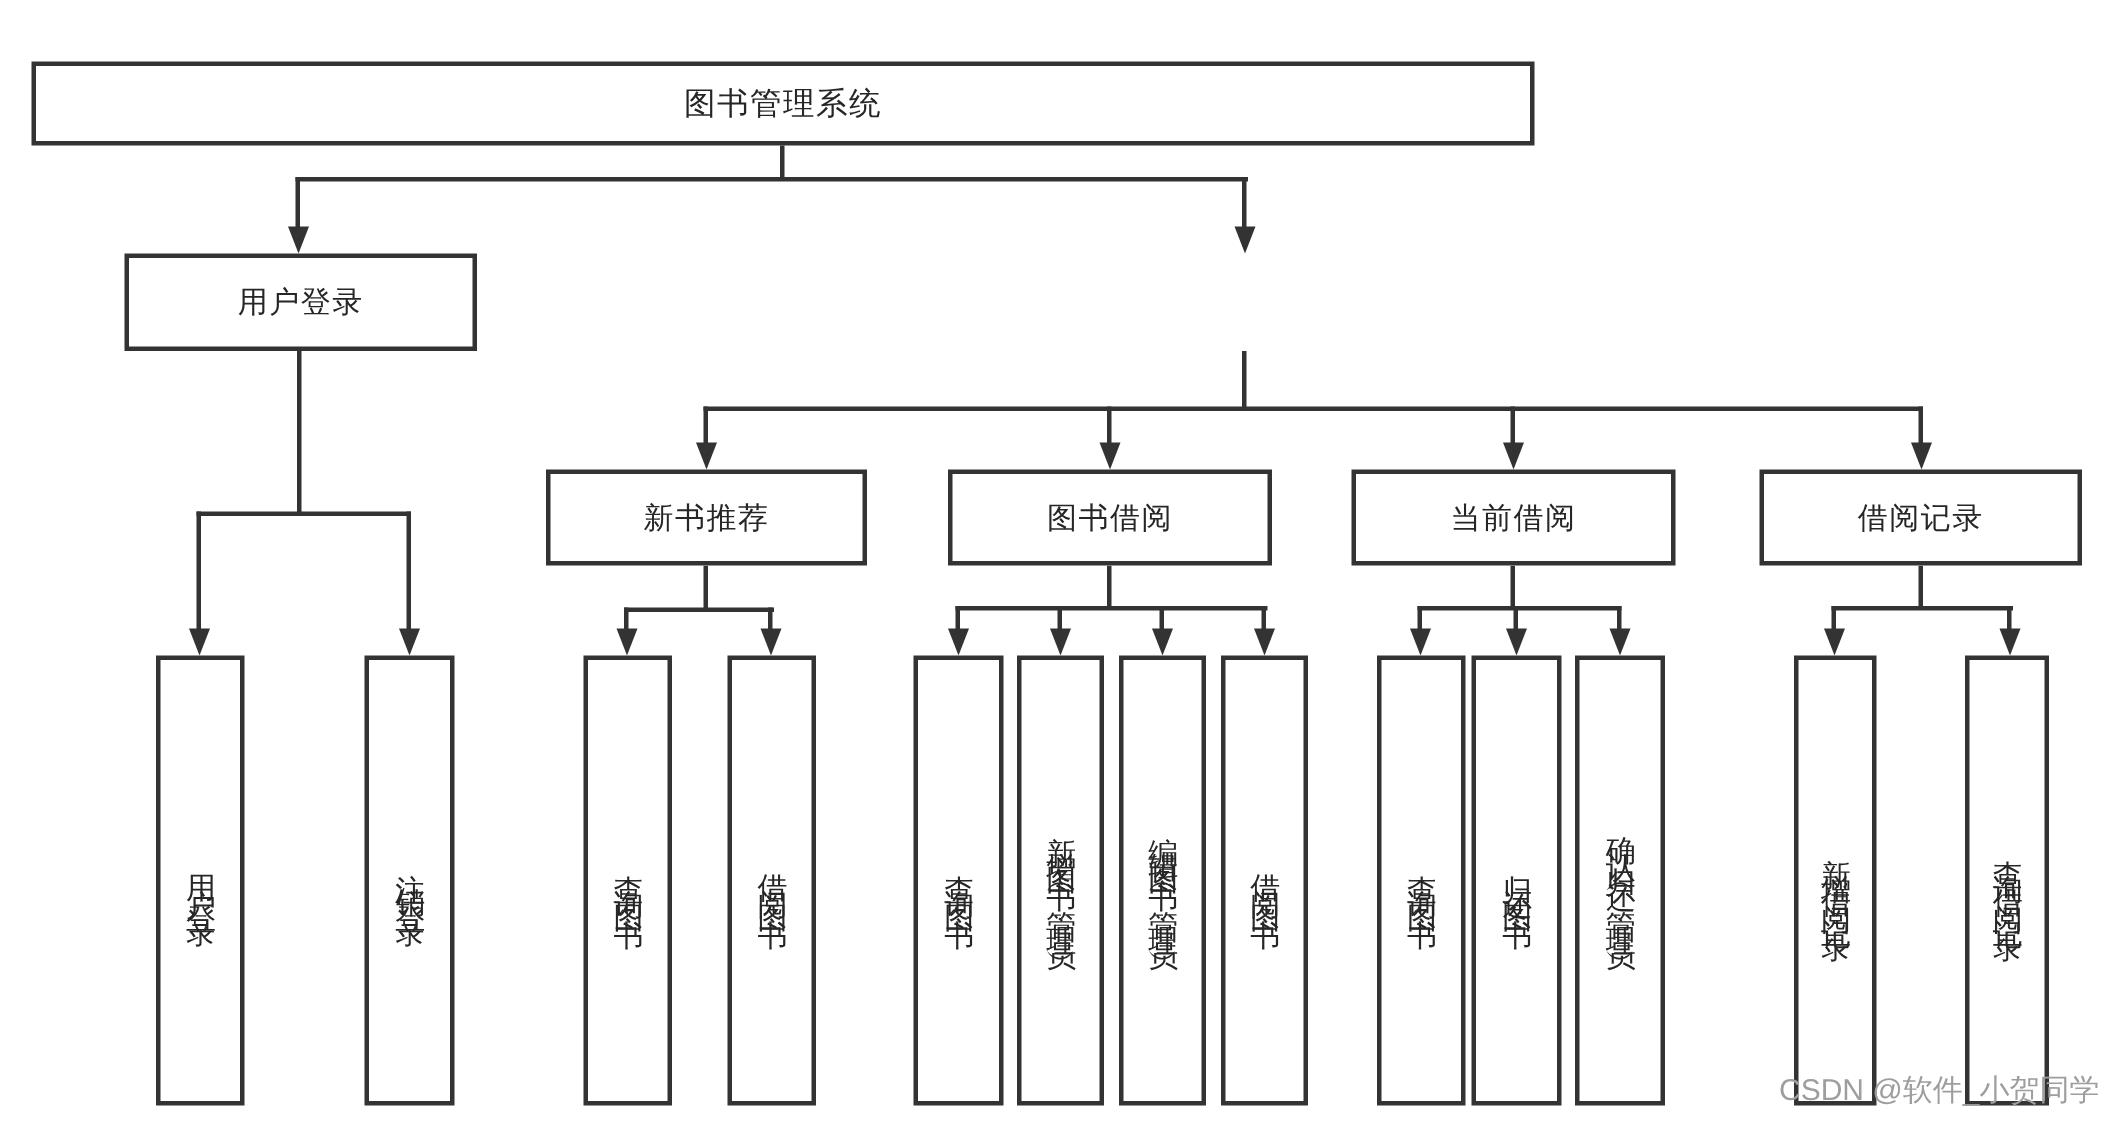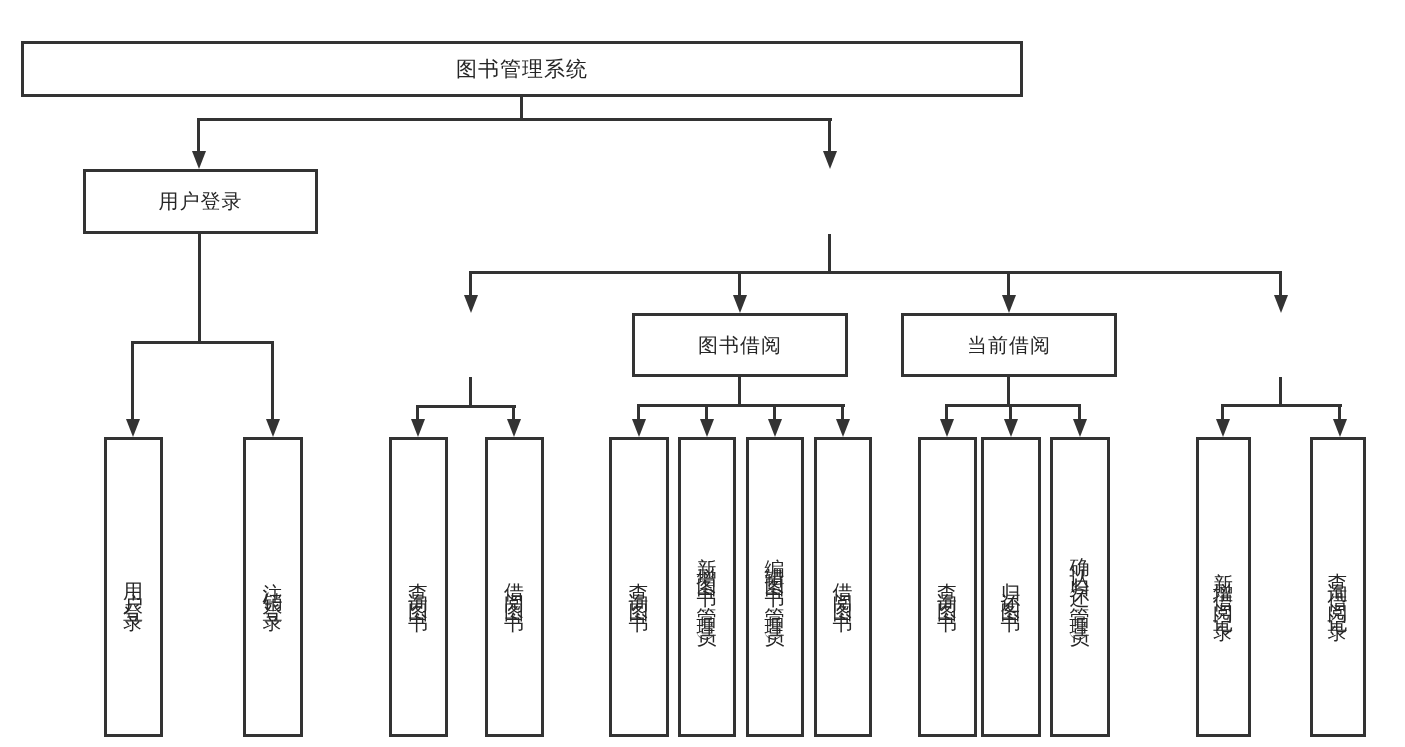--- a/index.html
+++ b/index.html
@@ -84,25 +84,31 @@
   <div class="hl" style="left:469px; top:271px; width:813px;"></div>
   <div class="vl" style="left:469px; top:271px; height:25px;"></div>
   <div class="ah" style="left:464px; top:295px;"></div>
   <div class="vl" style="left:738px; top:271px; height:25px;"></div>
   <div class="ah" style="left:733px; top:295px;"></div>
   <div class="vl" style="left:1007px; top:271px; height:25px;"></div>
   <div class="ah" style="left:1002px; top:295px;"></div>
   <div class="vl" style="left:1279px; top:271px; height:25px;"></div>
   <div class="ah" style="left:1274px; top:295px;"></div>
 
+  <div class="box" style="left:364px; top:313px; width:214px; height:64px;">
+    <span>新书推荐</span>
+  </div>
   <div class="box" style="left:901px; top:313px; width:216px; height:64px;">
     <span>当前借阅</span>
   </div>
   <div class="box" style="left:632px; top:313px; width:216px; height:64px;">
     <span>图书借阅</span>
+  </div>
+  <div class="box" style="left:1173px; top:313px; width:215px; height:64px;">
+    <span>借阅记录</span>
   </div>
 
   <div class="vl" style="left:469px; top:377px; height:31px;"></div>
   <div class="hl" style="left:416px; top:405px; width:100px;"></div>
   <div class="vl" style="left:416px; top:405px; height:15px;"></div>
   <div class="ah" style="left:411px; top:419px;"></div>
   <div class="vl" style="left:512px; top:405px; height:15px;"></div>
   <div class="ah" style="left:507px; top:419px;"></div>
 
   <div class="vl" style="left:738px; top:377px; height:29px;"></div>
@@ -169,14 +175,15 @@
     <span>确认归还（管理员）</span>
   </div>
 
   <div class="box vbox" style="left:1196px; width:55px;">
     <span>新增借阅记录</span>
   </div>
   <div class="box vbox" style="left:1310px; width:56px;">
     <span>查询借阅记录</span>
   </div>
 
+  <div class="watermark">CSDN @软件_小贺同学</div>
 
 </div>
 
 </body></html>

